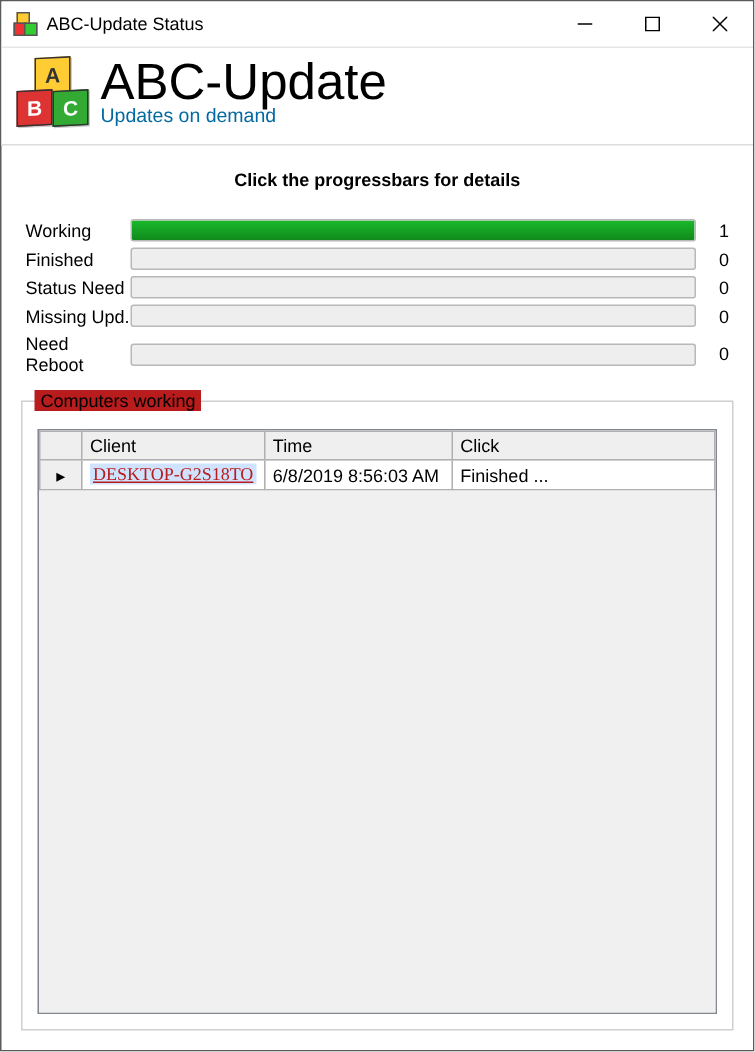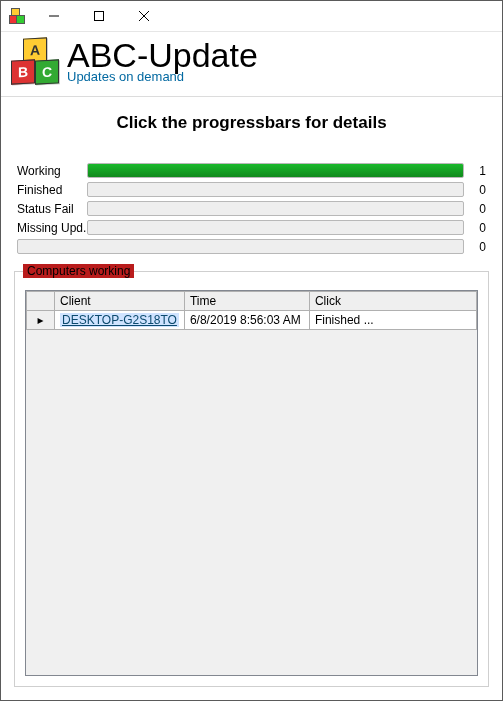--- a/index.html
+++ b/index.html
@@ -113,25 +113,25 @@
   .content {
     flex: 1;
     padding: 10px 12px 12px 12px;
     display: flex;
     flex-direction: column;
     min-height: 0;
   }
   .hint {
     text-align: center;
     font-weight: bold;
-    font-size: 17px;
+    font-size: 12px;
     margin: 6px 0 14px 0;
   }
   .progress-rows {
-    margin: 16px 4px 12px 4px;
+    margin: 5px 4px 12px 4px;
   }
   .prow {
     display: flex;
     align-items: center;
     margin-bottom: 4px;
   }
   .prow .plabel {
     width: 70px;
     font-size: 12px;
   }
@@ -202,41 +202,43 @@
   table.grid th {
     background: #efefef;
     font-weight: normal;
   }
   table.grid .rowheader {
     background: #efefef;
     text-align: center;
     width: 28px;
   }
   .client-link {
-    color: #0c4a6e;
+    color: #b91c1c;
     text-decoration: underline;
     background: #cfe3ff;
     padding: 0 2px;
+    font-family: Liberation Serif, serif;
   }
   .grid-filler {
     flex: 1;
     background: #f0f0f0;
   }
 </style>
 </head>
 <body>
 
 <div class="window">
 
   <div class="titlebar">
     <div class="app-icon">
       <div class="cube c1"></div>
         <div class="cube c2"></div>
         <div class="cube c3"></div>
     </div>
+    <div class="title">ABC-Update Status</div>
     <div class="ctrls">
       <div class="ctrl">
         <svg viewBox="0 0 10 10">
             <line x1="0" y1="5" x2="10" y2="5"></line>
           </svg>
       </div>
       <div class="ctrl">
         <svg viewBox="0 0 10 10">
             <rect x="0.5" y="0.5" width="9" height="9"></rect>
           </svg>
@@ -274,34 +276,35 @@
           <div class="pcount">1</div>
         </div>
         <div class="prow">
           <div class="plabel">Finished</div>
           <div class="pbar">
             <div class="fill" style="width: 0%; background: linear-gradient(rgb(25, 184, 43), rgb(17, 138, 28));"></div>
           </div>
           <div class="pcount">0</div>
         </div>
         <div class="prow">
-          <div class="plabel">Status Fail</div>
+          <div class="plabel">Status Need</div>
           <div class="pbar">
             <div class="fill" style="width: 0%; background: linear-gradient(rgb(25, 184, 43), rgb(17, 138, 28));"></div>
           </div>
           <div class="pcount">0</div>
         </div>
         <div class="prow">
           <div class="plabel">Missing Upd.</div>
           <div class="pbar">
             <div class="fill" style="width: 0%; background: linear-gradient(rgb(25, 184, 43), rgb(17, 138, 28));"></div>
           </div>
           <div class="pcount">0</div>
         </div>
         <div class="prow">
+          <div class="plabel">Need Reboot</div>
           <div class="pbar">
             <div class="fill" style="width: 0%; background: linear-gradient(rgb(25, 184, 43), rgb(17, 138, 28));"></div>
           </div>
           <div class="pcount">0</div>
         </div>
       </div>
 
     <div class="groupbox">
       <div class="legend">Computers working</div>
       <div class="grid-wrap">

